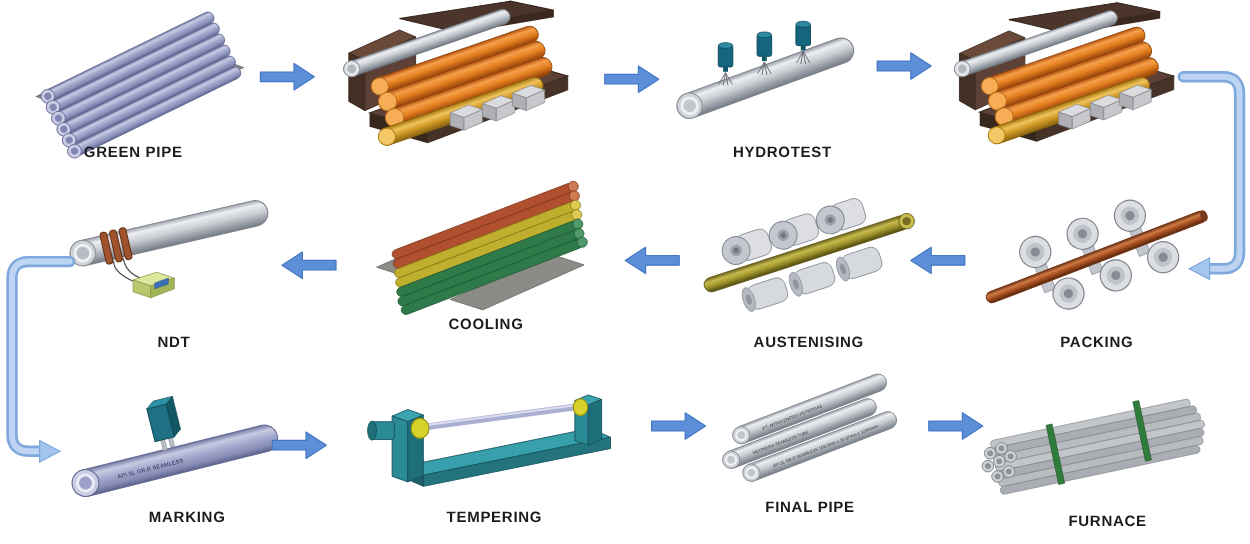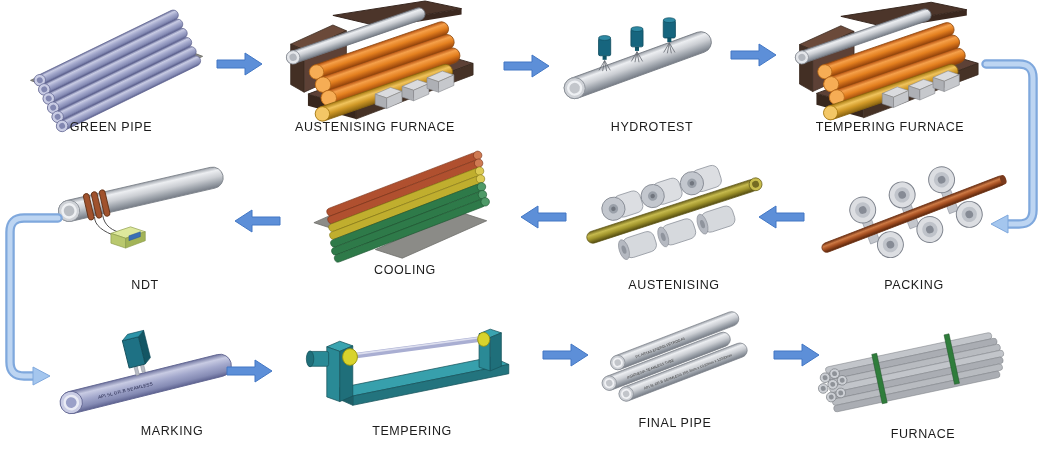--- a/index.html
+++ b/index.html
@@ -1,21 +1,21 @@
 <!DOCTYPE html>
 <html><head>
 <meta charset="utf-8">
 <style>
   html,body{margin:0;padding:0;background:#fff;}
   .canvas{position:relative;width:1042px;height:453px;background:#ffffff;overflow:hidden;
           font-family:"Liberation Sans",sans-serif;}
   .stage{position:absolute;}
   .stage svg{width:100%;height:100%;display:block;overflow:visible;}
   symbol{overflow:visible;}
-  .stage-label{position:absolute;transform:translateX(-50%);font-size:12.5px;font-weight:400;
+  .stage-label{position:absolute;transform:translateX(-50%);font-size:12.5px;font-weight:700;
                letter-spacing:.6px;color:#1b1b1b;white-space:nowrap;}
   .arrow{position:absolute;width:48px;height:28px;}
   .arrow svg{width:100%;height:100%;display:block;}
   .arrow.left{transform:scaleX(-1);}
   .connectors{position:absolute;left:0;top:0;width:1042px;height:453px;pointer-events:none;}
 </style>
 </head>
 <body>
 
 <div class="canvas">
@@ -392,28 +392,26 @@
           <circle cx="26" cy="52" r="4.8" fill="#cdd0d5" stroke="#7e8287" stroke-width="0.7"></circle>
             <circle cx="26" cy="52" r="2.4" fill="#8e9298"></circle>
         </g>
         <rect x="64" y="21" width="5" height="50" fill="#2f7d3b" stroke="#1e5427" stroke-width="0.5"></rect>
         <rect x="138" y="17" width="5" height="50" fill="#2f7d3b" stroke="#1e5427" stroke-width="0.5"></rect>
       </g>
     </svg>
   </div>
 
   <div class="stage-label" style="left:111px;top:120px">GREEN PIPE</div>
-  <div class="stage-label" style="left:375px;top:120px">AUSTENISING FURNACE</div>
   <div class="stage-label" style="left:652px;top:120px">HYDROTEST</div>
-  <div class="stage-label" style="left:890px;top:120px">TEMPERING FURNACE</div>
   <div class="stage-label" style="left:914px;top:278px">PACKING</div>
   <div class="stage-label" style="left:674px;top:278px">AUSTENISING</div>
   <div class="stage-label" style="left:405px;top:263px">COOLING</div>
   <div class="stage-label" style="left:145px;top:278px">NDT</div>
-  <div class="stage-label" style="left:172px;top:424px">MARKING</div>
+  <div class="stage-label" style="left:156px;top:424px">MARKING</div>
   <div class="stage-label" style="left:412px;top:424px">TEMPERING</div>
   <div class="stage-label" style="left:675px;top:416px">FINAL PIPE</div>
   <div class="stage-label" style="left:923px;top:427px">FURNACE</div>
 
   <div class="arrow" style="left:216px;top:50px">
     <svg viewBox="0 0 48 28">
         <polygon points="1,10 29,10 29,3 46,14 29,25 29,18 1,18" fill="#5d8fd8" stroke="#4377c4" stroke-width="1" stroke-linejoin="round"></polygon>
       </svg>
   </div>
   <div class="arrow" style="left:503px;top:52px">

